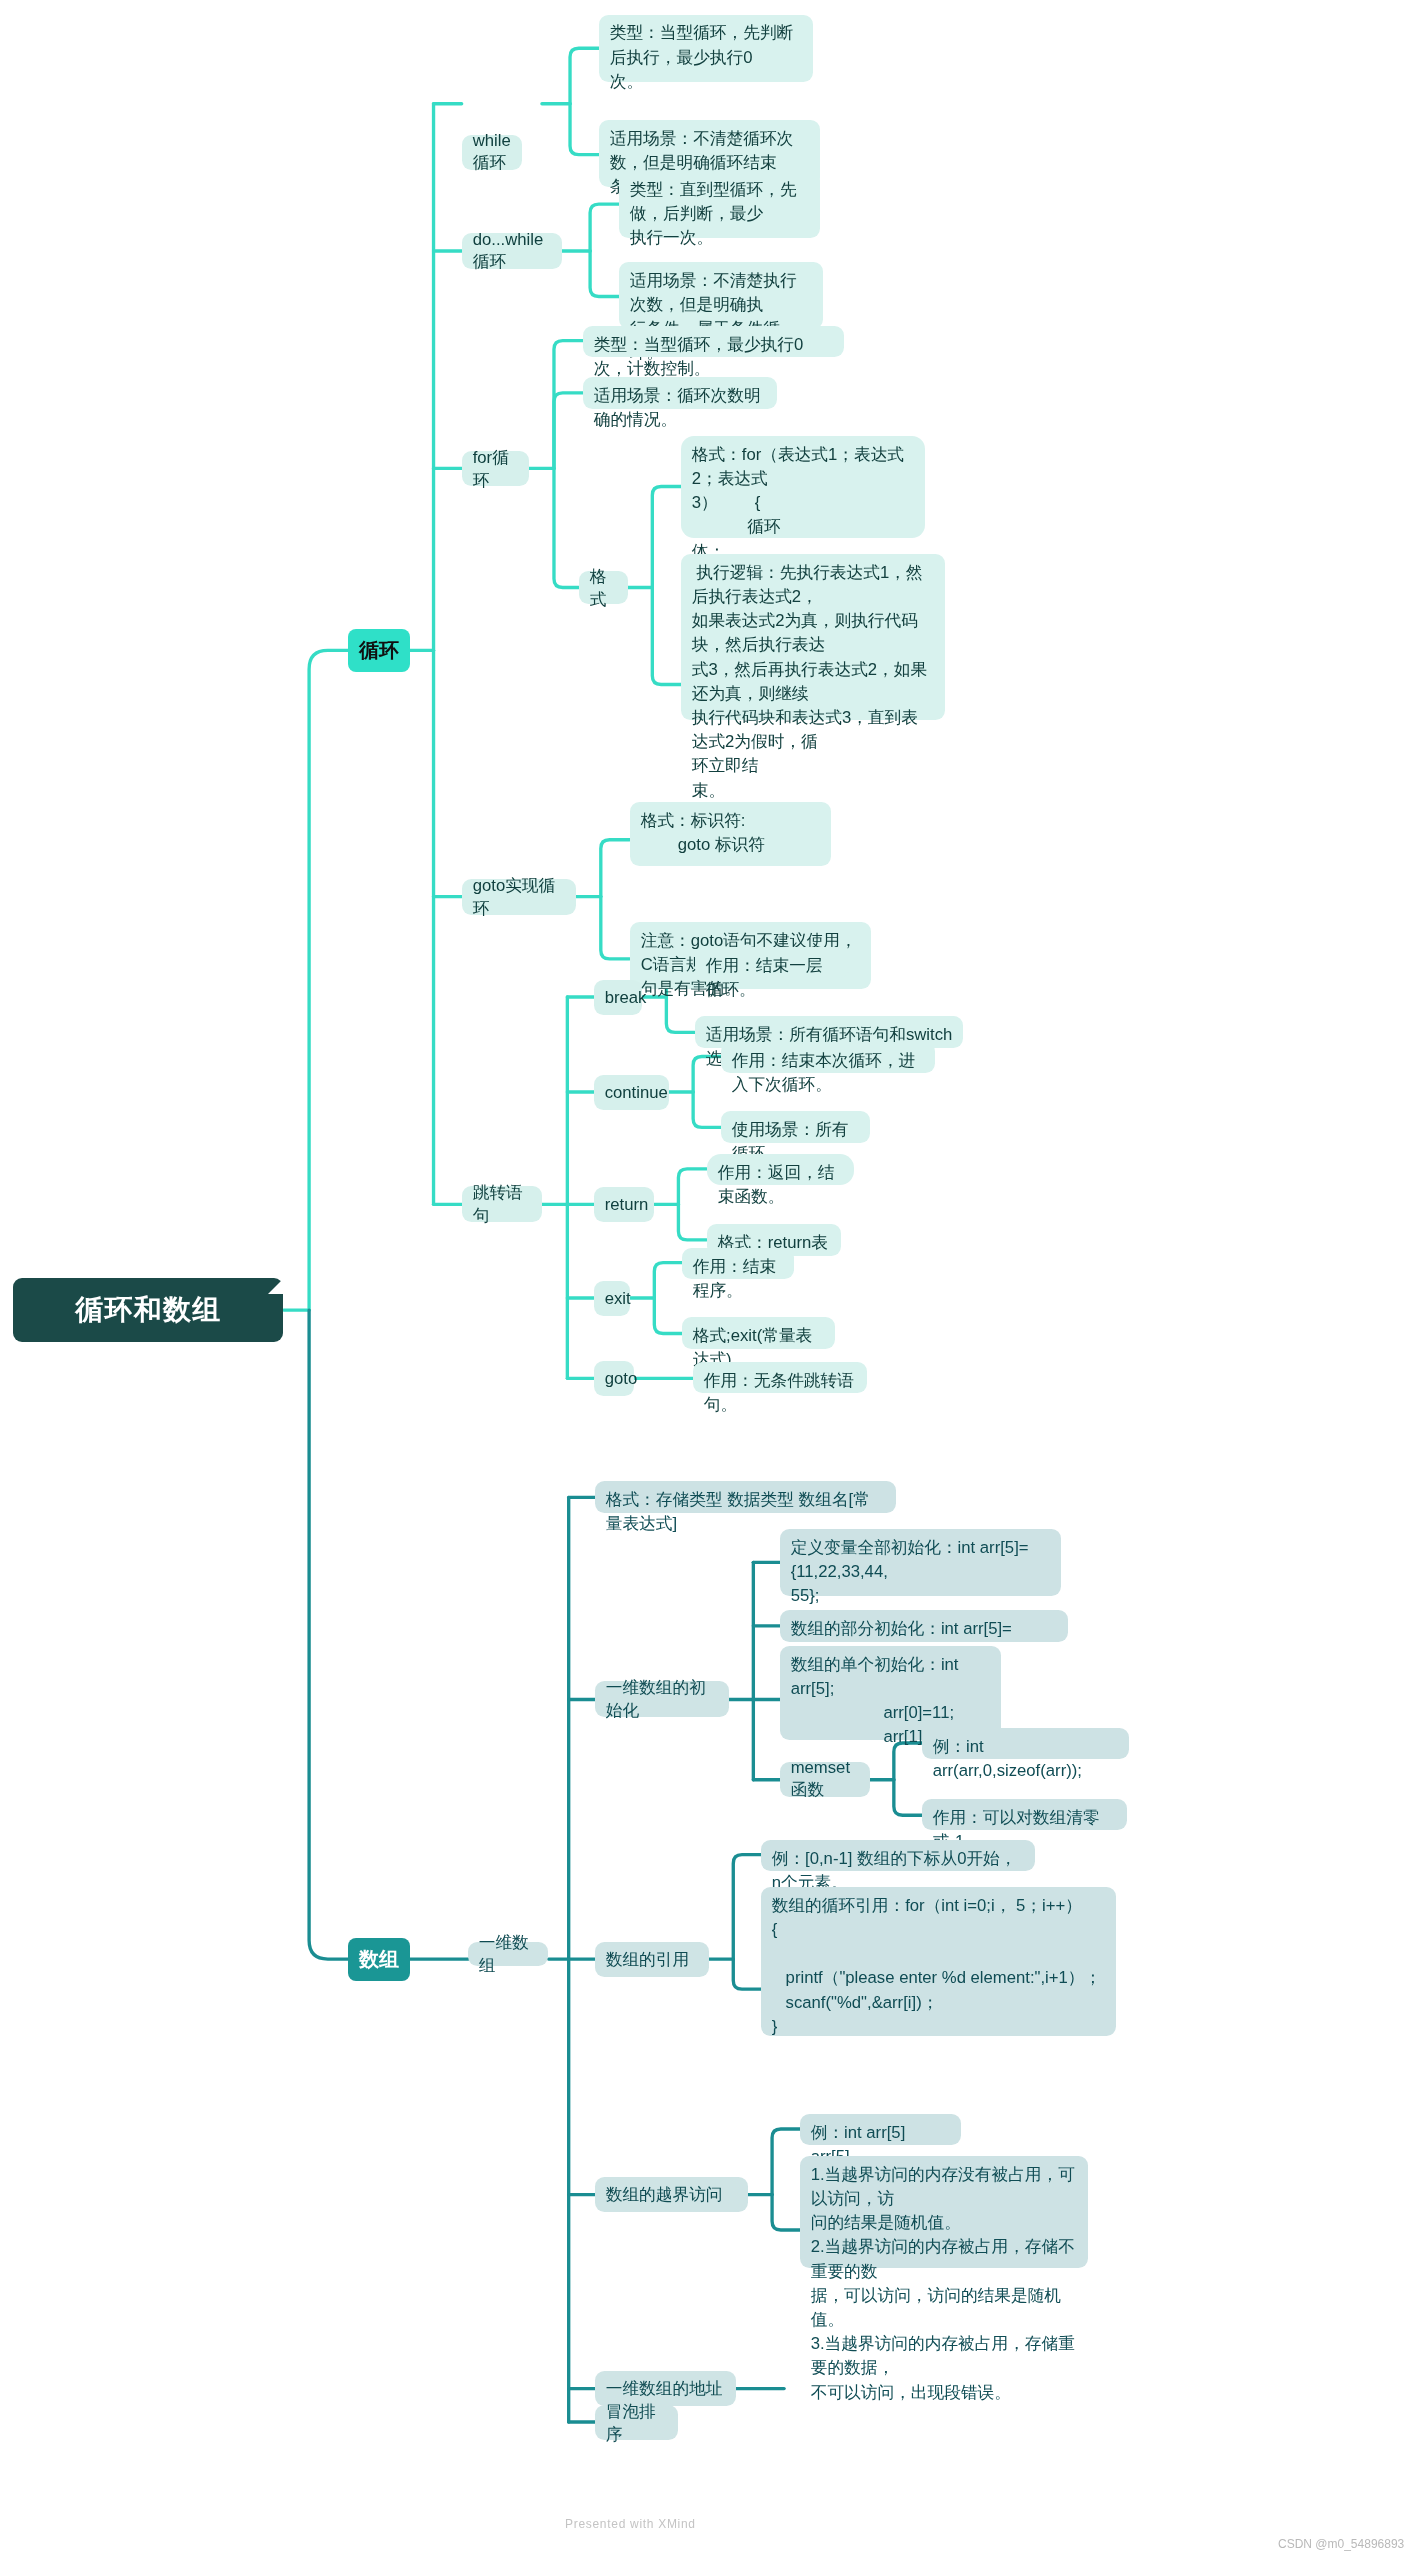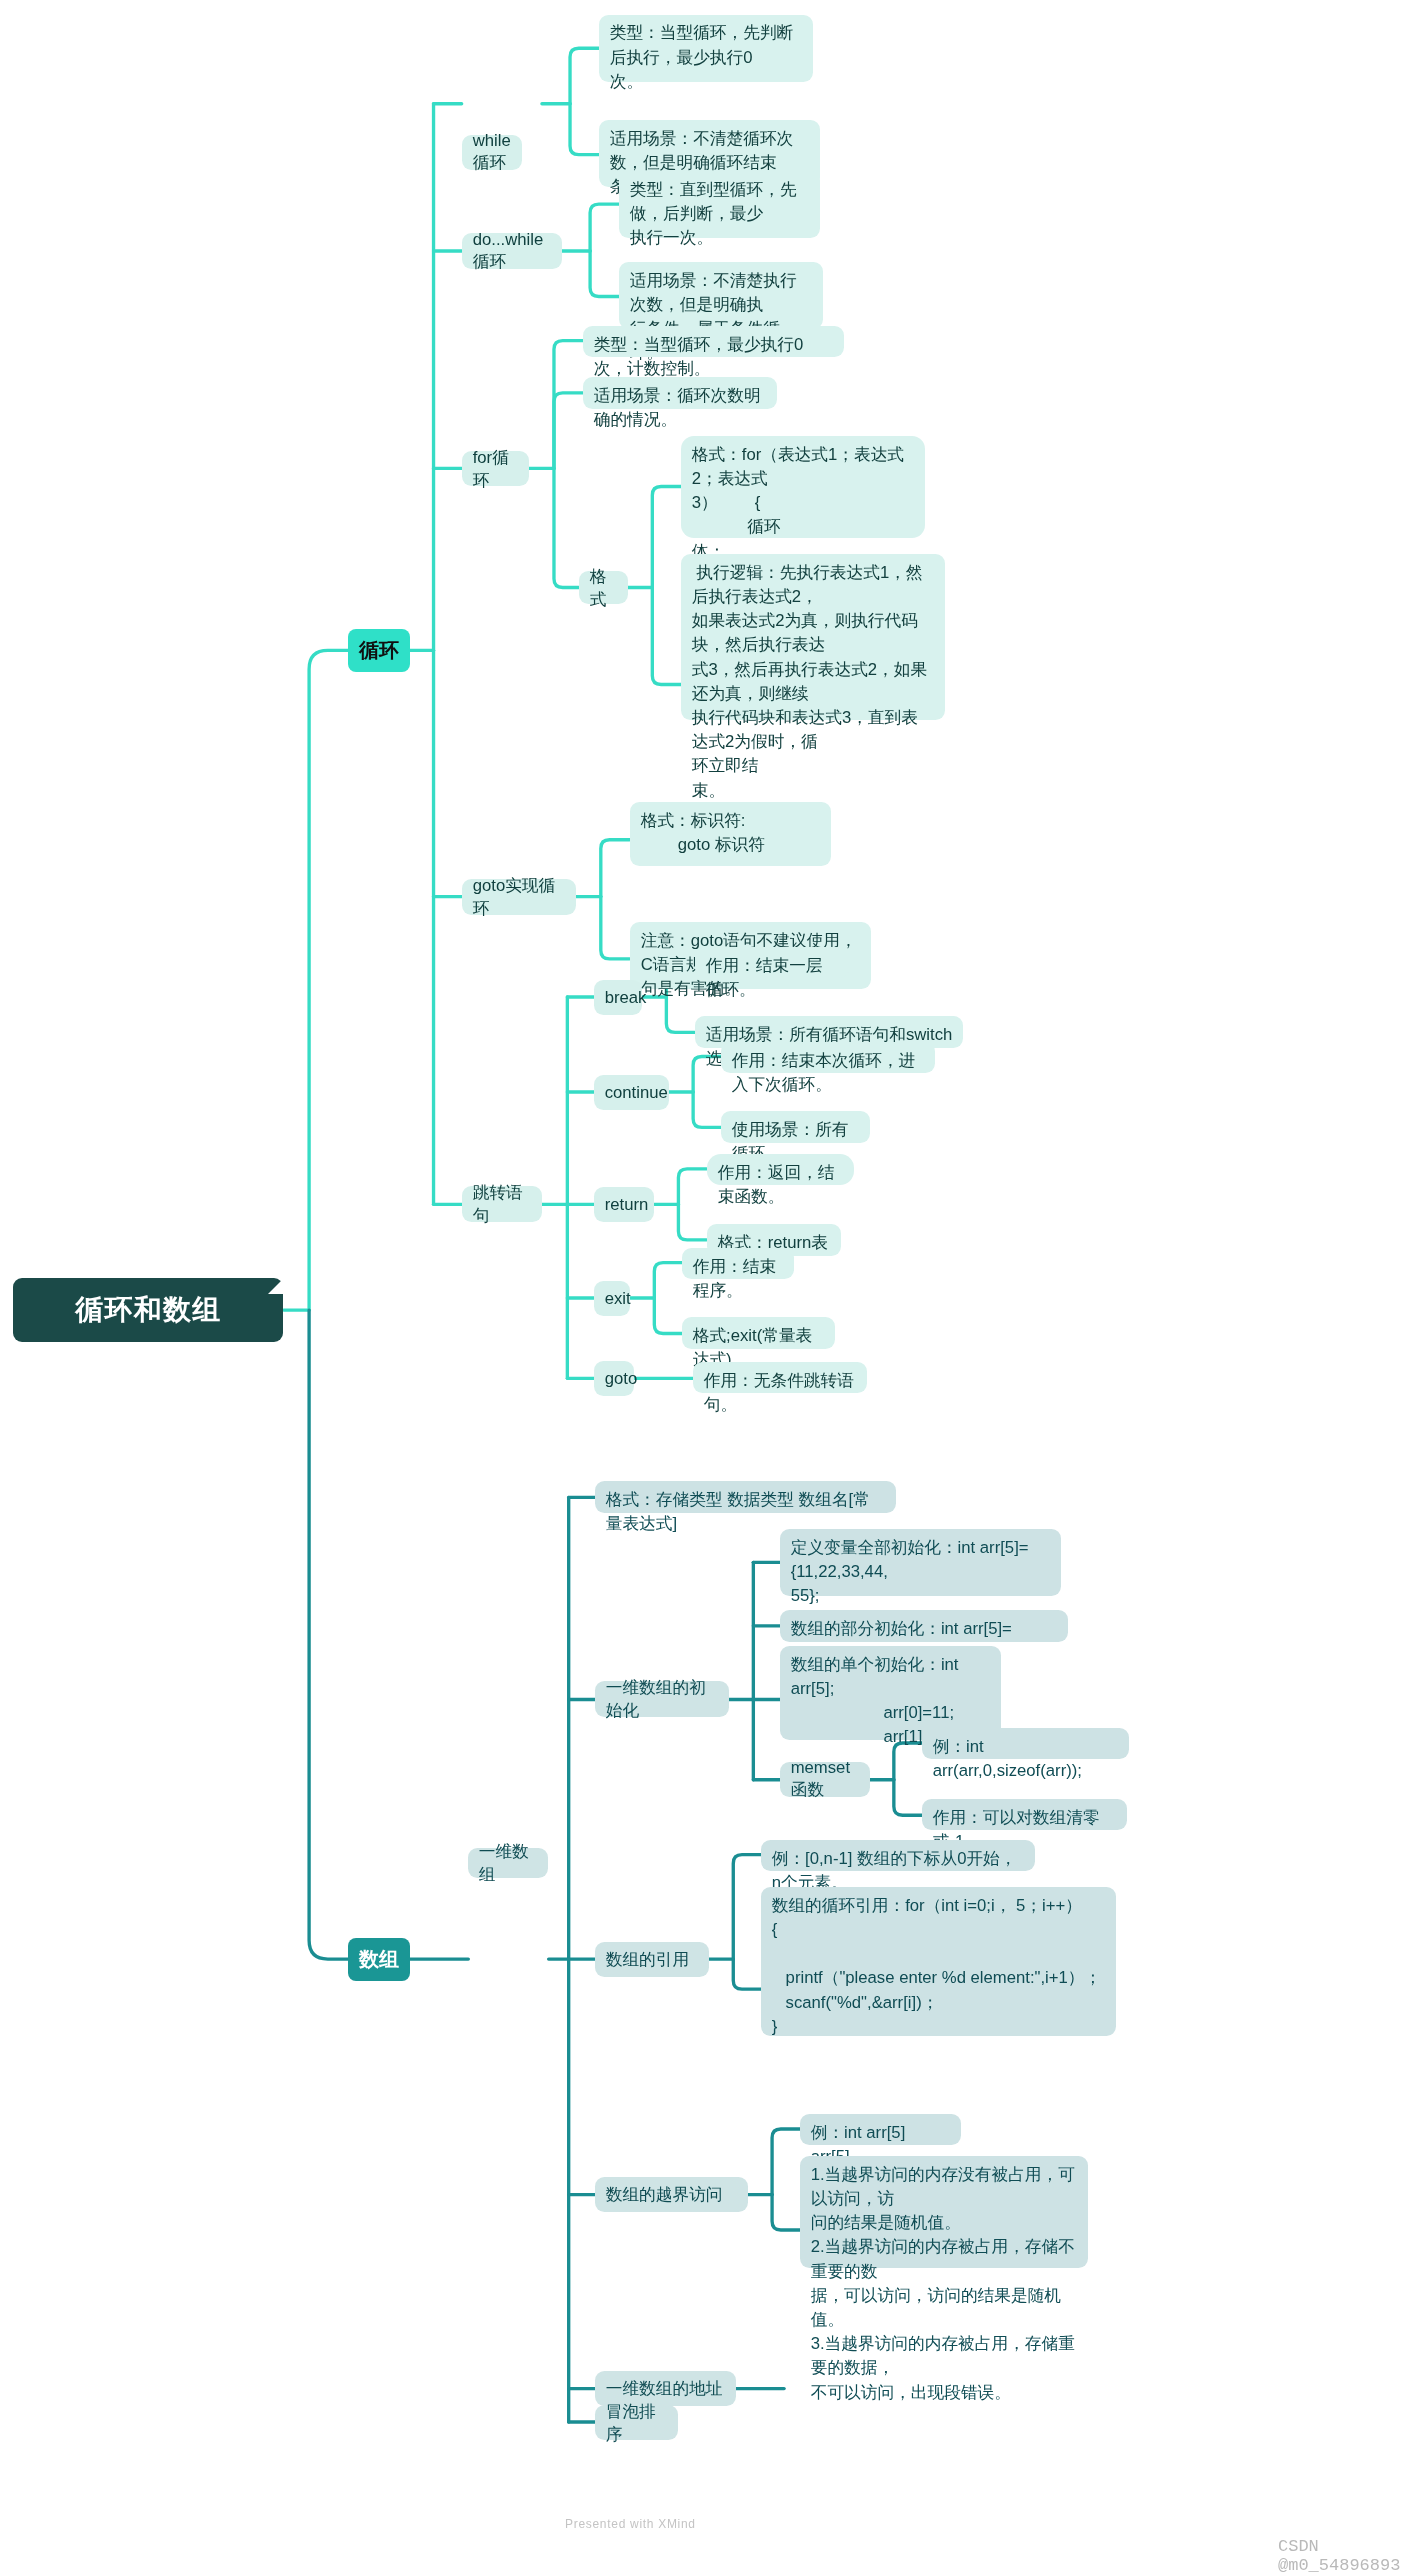--- a/index.html
+++ b/index.html
@@ -34,21 +34,21 @@
   .topic-b{background:#cfe4e5;color:#0f4b52;}   
 
   
   .leaf{border-radius:9.4px;padding:6.7px 10.7px;font-size:16.7px;line-height:1.45;
         align-items:flex-start;}
   .leaf-a{background:#d8f2ee;color:#12403f;}
   .leaf-b{background:#cde2e4;color:#0f4c54;}
   .leaf .tx{white-space:pre-wrap;}
 
   .footer{position:absolute;font-size:12px;color:#c4c4c4;letter-spacing:0.7px;}
-  .watermark{position:absolute;font-size:17px;color:#b9b9b9;font-family:Liberation Mono, monospace;}
+  .watermark{position:absolute;font-size:12px;color:#b9b9b9;font-family:Liberation Sans, sans-serif;}
 </style>
 </head>
 <body>
 
 <div id="canvas">
 
   <svg id="wires" viewBox="0 0 2100 3850">
     <g fill="none" stroke="#36dcc5" stroke-width="5" stroke-linecap="round">
 
       <path d="M424 1958 L462 1958"></path>
@@ -274,21 +274,21 @@
     <span class="tx">goto</span>
   </div>
   <div class="node leaf leaf-a" style="left:693px;top:1362px;width:174px;height:31px;">
     <span class="tx">作用：无条件跳转语句。</span>
   </div>
 
   <div class="node main-pill main-array" style="left:348px;top:1938px;width:62px;height:43px;">
     <span class="tx" style="text-align:center;">数组</span>
   </div>
 
-  <div class="node topic topic-b" style="left:468px;top:1848px;width:80px;height:30px;">
+  <div class="node topic topic-b" style="left:468px;top:1942px;width:80px;height:24px;">
     <span class="tx">一维数组</span>
   </div>
 
   <div class="node leaf leaf-b" style="left:595px;top:1481px;width:301px;height:32px;">
     <span class="tx">格式：存储类型 数据类型 数组名[常量表达式]</span>
   </div>
 
   <div class="node topic topic-b" style="left:595px;top:1681px;width:134px;height:36px;">
     <span class="tx">一维数组的初始化</span>
   </div>

